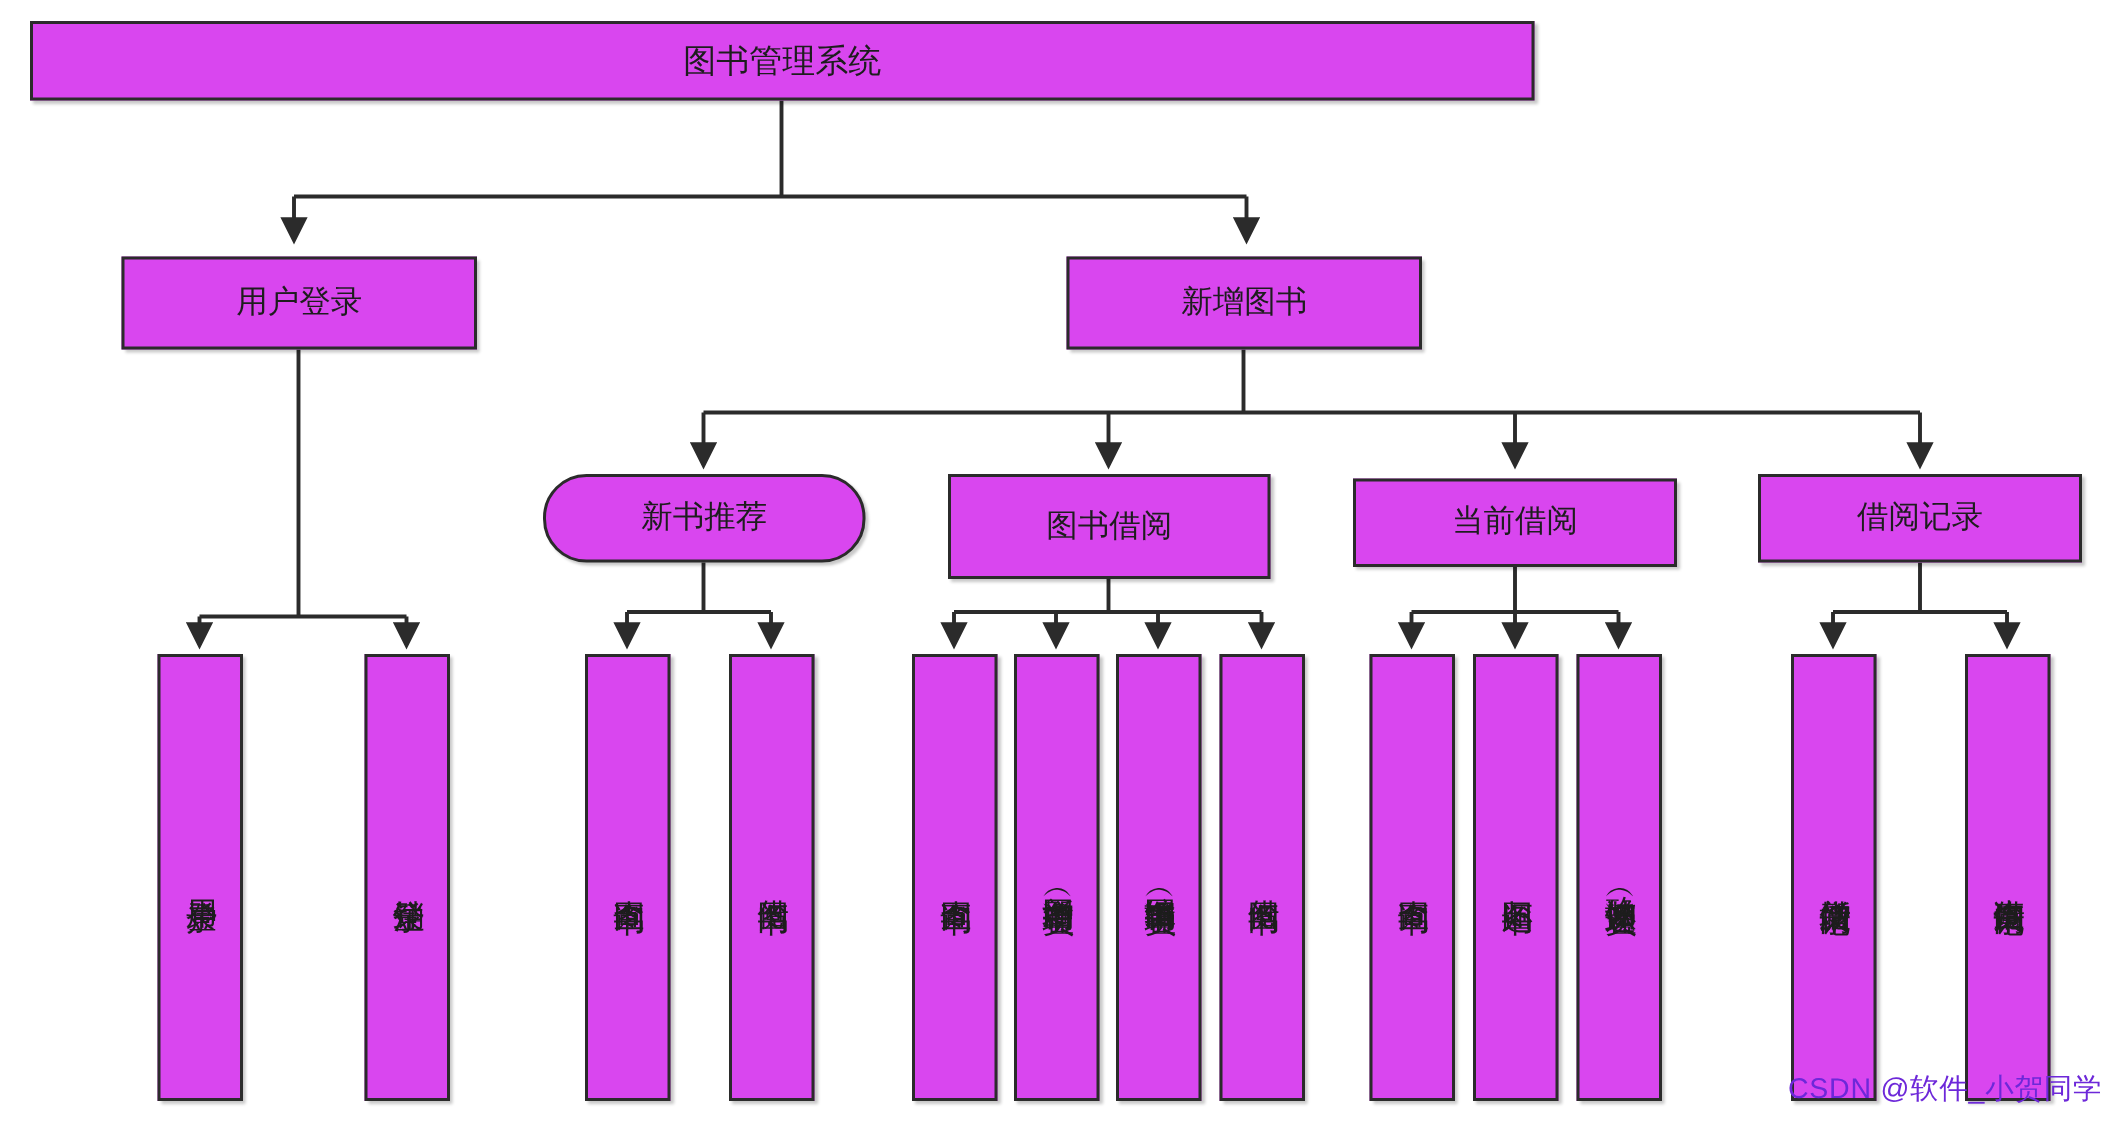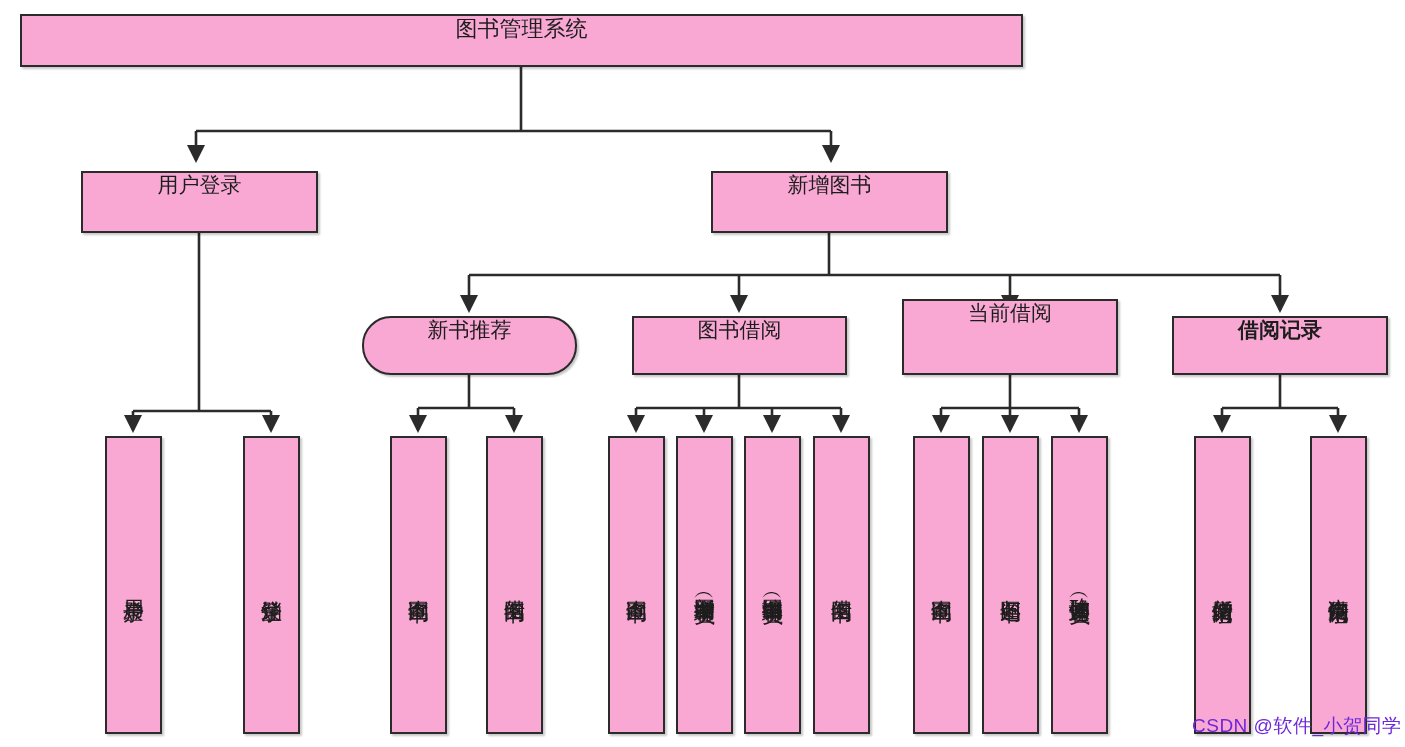--- a/index.html
+++ b/index.html
@@ -20,23 +20,24 @@
     position: absolute;
     left: 0;
     top: 0;
     width: 1405px;
     height: 747px;
     pointer-events: none;
   }
   .node {
     position: absolute;
     box-sizing: border-box;
-    background: #f9a8d4;
+    background: #d946ef;
     border: 2px solid #2b2b2b;
     display: flex;
+    align-items: center;
     justify-content: center;
     color: #1d1d1d;
     box-shadow: 2px 2px 2px rgba(0,0,0,0.22);
   }
   .node .label {
     line-height: 1.15;
     text-align: center;
     white-space: nowrap;
   }
   .node.horizontal .label {
@@ -121,27 +122,27 @@
   <div class="node horizontal" style="left:81px; top:171px; width:237px; height:62px;">
     <span class="label">用户登录</span>
   </div>
   <div class="node horizontal" style="left:711px; top:171px; width:237px; height:62px;">
     <span class="label">新增图书</span>
   </div>
 
   <div class="node horizontal" style="left:362px; top:316px; width:215px; height:59px;border-radius:29px;">
     <span class="label">新书推荐</span>
   </div>
-  <div class="node horizontal" style="left:632px; top:316px; width:215px; height:59px;">
+  <div class="node horizontal" style="left:632px; top:316px; width:215px; height:70px;">
     <span class="label">图书借阅</span>
   </div>
-  <div class="node horizontal" style="left:902px; top:299px; width:216px; height:76px;">
+  <div class="node horizontal" style="left:902px; top:319px; width:216px; height:59px;">
     <span class="label">当前借阅</span>
   </div>
-  <div class="node horizontal" style="left:1172px; top:316px; width:216px; height:59px;font-weight:bold;">
+  <div class="node horizontal" style="left:1172px; top:316px; width:216px; height:59px;">
     <span class="label">借阅记录</span>
   </div>
 
   <div class="node vertical" style="left:105px; top:436px; width:57px; height:298px;">
     <span class="label">用户登录</span>
   </div>
   <div class="node vertical" style="left:243px; top:436px; width:57px; height:298px;">
     <span class="label">注销登录</span>
   </div>
 

